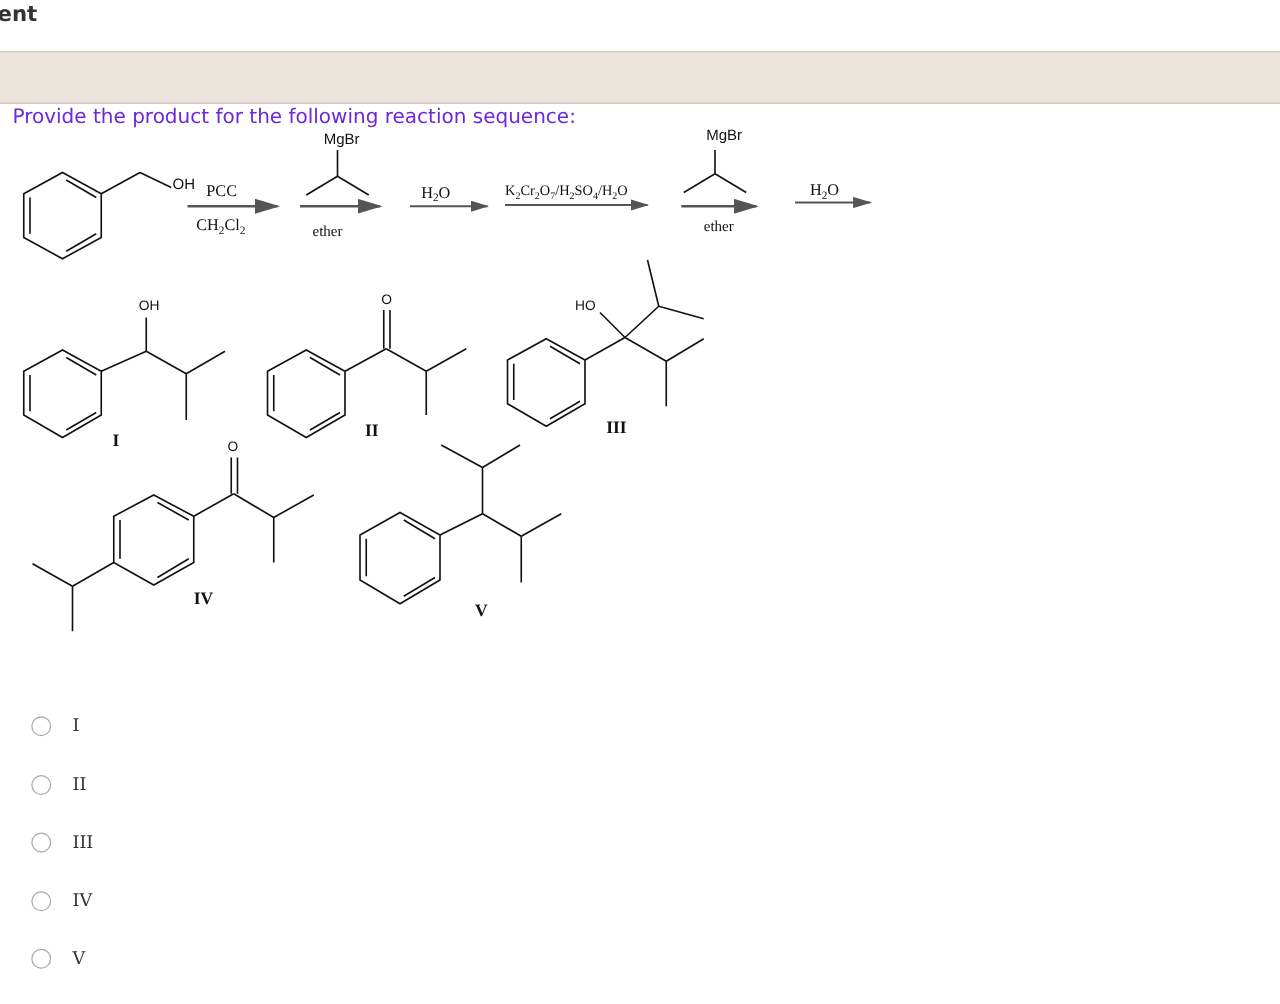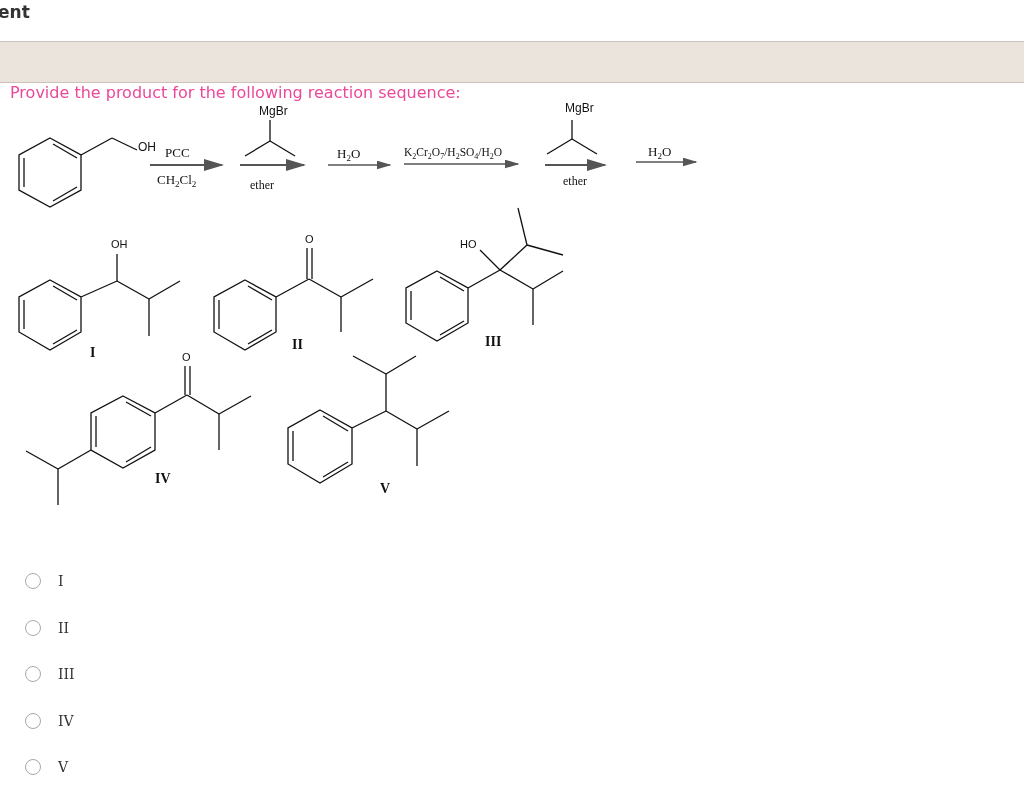--- a/index.html
+++ b/index.html
@@ -16,21 +16,21 @@
       font-weight: bold; font-size: 17px; color: #333;
     }
     .band {
       position: absolute; left: 0; top: 41px; width: 1024px; height: 40px;
       background: #ebe4dd;
       border-top: 1px solid #cbc3bb;
       border-bottom: 1px solid #cbc3bb;
     }
     .question {
       position: absolute; left: 10px; top: 83px;
-      font-size: 16px; color: #ec4899;
+      font-size: 16px; color: #6d28d9;
       font-family: "DejaVu Sans", sans-serif;
     }
     svg.scheme { position: absolute; left: 0; top: 0; }
     .chem-text { font-family: "Liberation Serif", serif; fill: #111; }
     .chem-sans { font-family: "Liberation Sans", sans-serif; fill: #111; }
     .options {
       position: absolute; left: 25px; top: 558px;
     }
     .option {
       display: flex; align-items: center; height: 46.5px;

